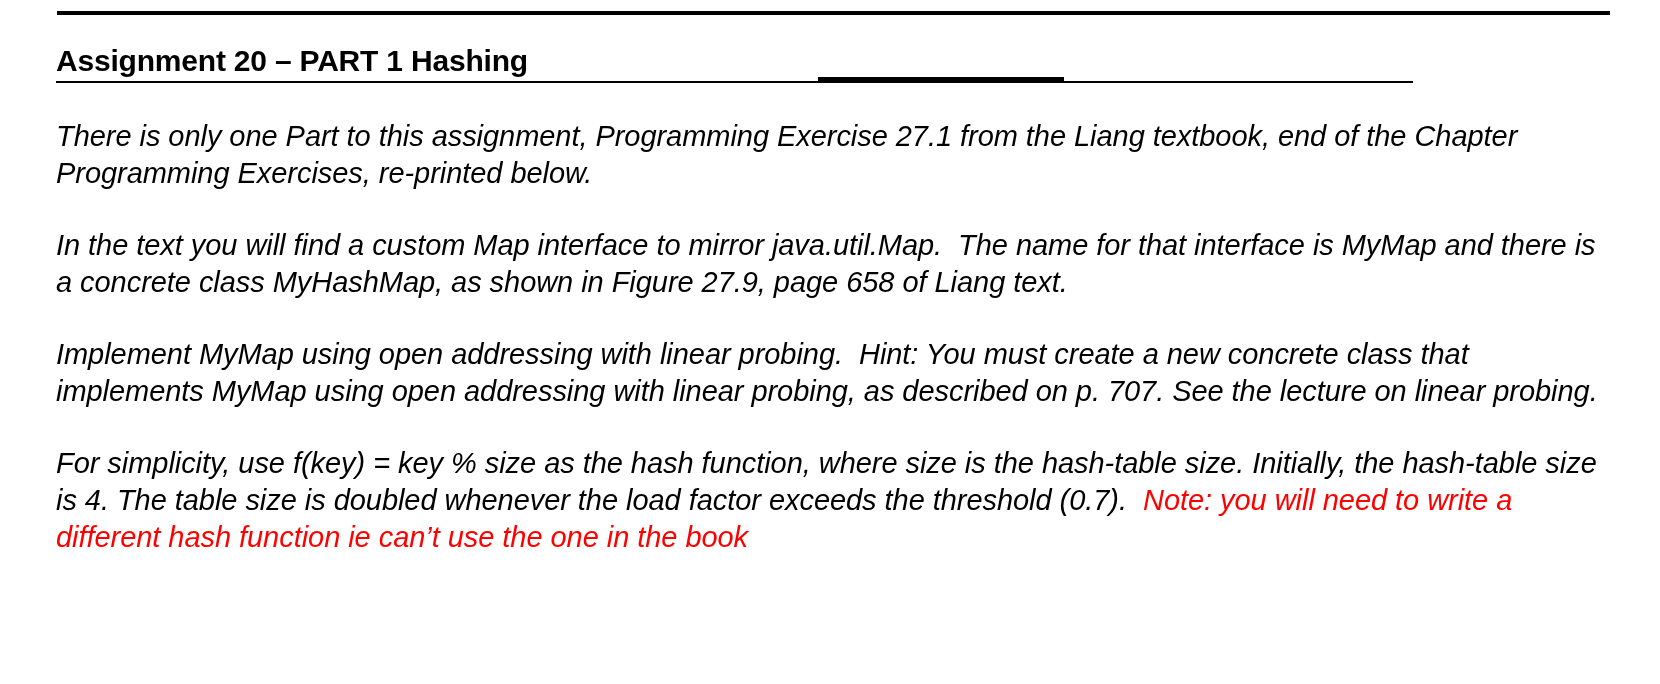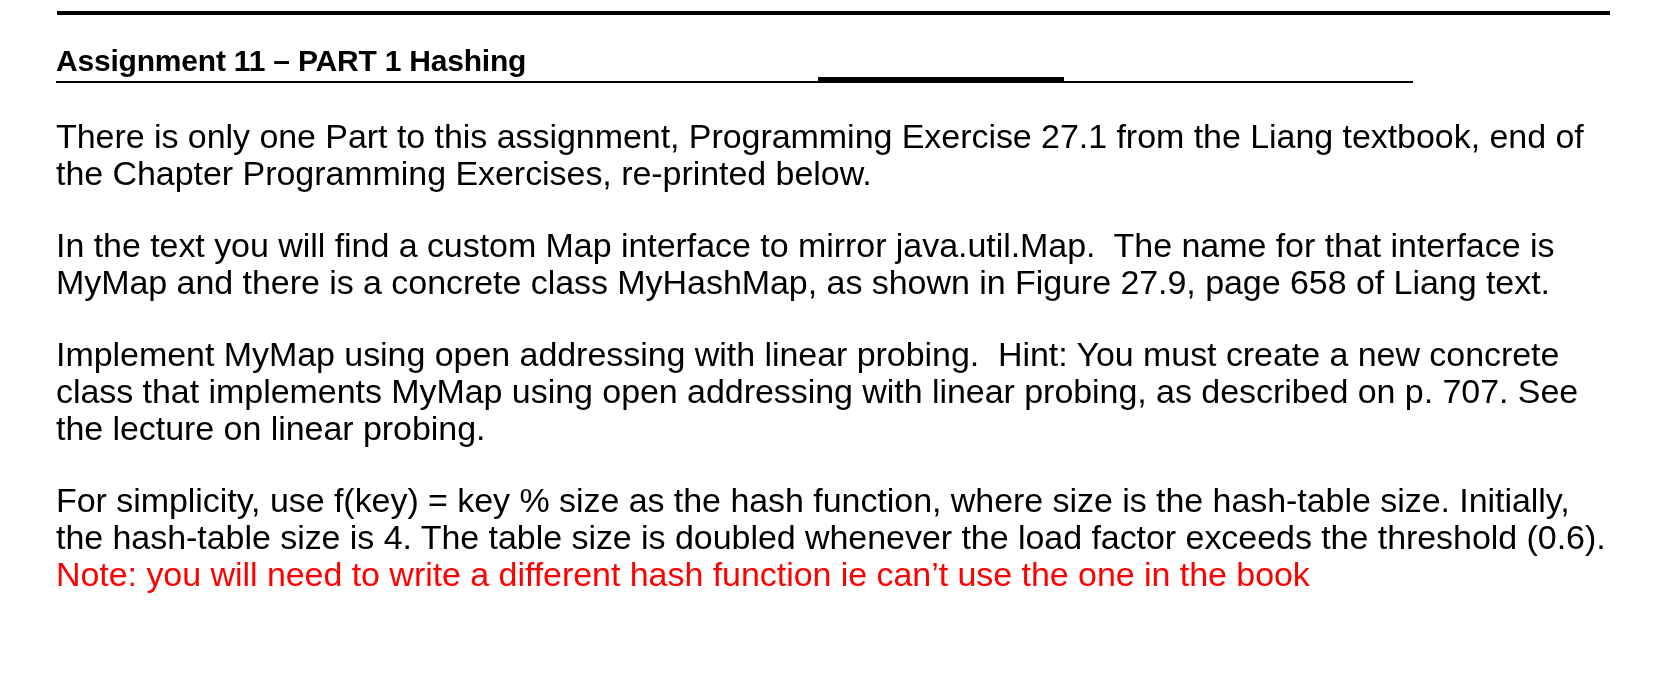--- a/index.html
+++ b/index.html
@@ -80,51 +80,52 @@
 
   
   .body {
     position: absolute;
     left: 56px;
     top: 118px;
     width: 1560px;
   }
   p.para {
     margin: 0 0 0 0;
-    font-size: 34px;
+    font-size: 29px;
     line-height: 37px;
     letter-spacing: -0.05px;
     color: #000000;
     white-space: pre-wrap;
+    font-style: italic;
   }
   p.para + p.para {
     margin-top: 35px;
   }
   .red {
     color: #ff0000;
   }
 </style>
 </head>
 <body>
 
 <div class="page">
 
   <div class="top-rule"></div>
 
   <div class="heading-row">
-    <span class="heading-text heading-left">Assignment 11 – PART 1   Hashing</span>
+    <span class="heading-text heading-left">Assignment 20 – PART 1   Hashing</span>
   </div>
   <div class="heading-underline"></div>
   <div class="heading-blank"></div>
 
   <div class="body">
 
     <p class="para">There is only one Part to this assignment, Programming Exercise 27.1 from the Liang textbook, end of the Chapter Programming Exercises, re-printed below.</p>
 
     <p class="para">In the text you will find a custom Map interface to mirror java.util.Map.  The name for that interface is MyMap and there is a concrete class MyHashMap, as shown in Figure 27.9, page 658 of Liang text.</p>
 
     <p class="para">Implement MyMap using open addressing with linear probing.  Hint: You must create a new concrete class that implements MyMap using open addressing with linear probing, as described on p. 707. See the lecture on linear probing.</p>
 
-    <p class="para"><span>For simplicity, use f(key) = key % size as the hash function, where size is the hash-table size. Initially, the hash-table size is 4. The table size is doubled whenever the load factor exceeds the threshold (0.6).  </span><span class="red">Note: you will need to write a different hash function ie can’t use the one in the book</span></p>
+    <p class="para"><span>For simplicity, use f(key) = key % size as the hash function, where size is the hash-table size. Initially, the hash-table size is 4. The table size is doubled whenever the load factor exceeds the threshold (0.7).  </span><span class="red">Note: you will need to write a different hash function ie can’t use the one in the book</span></p>
 
   </div>
 
 </div>
 
 </body></html>

